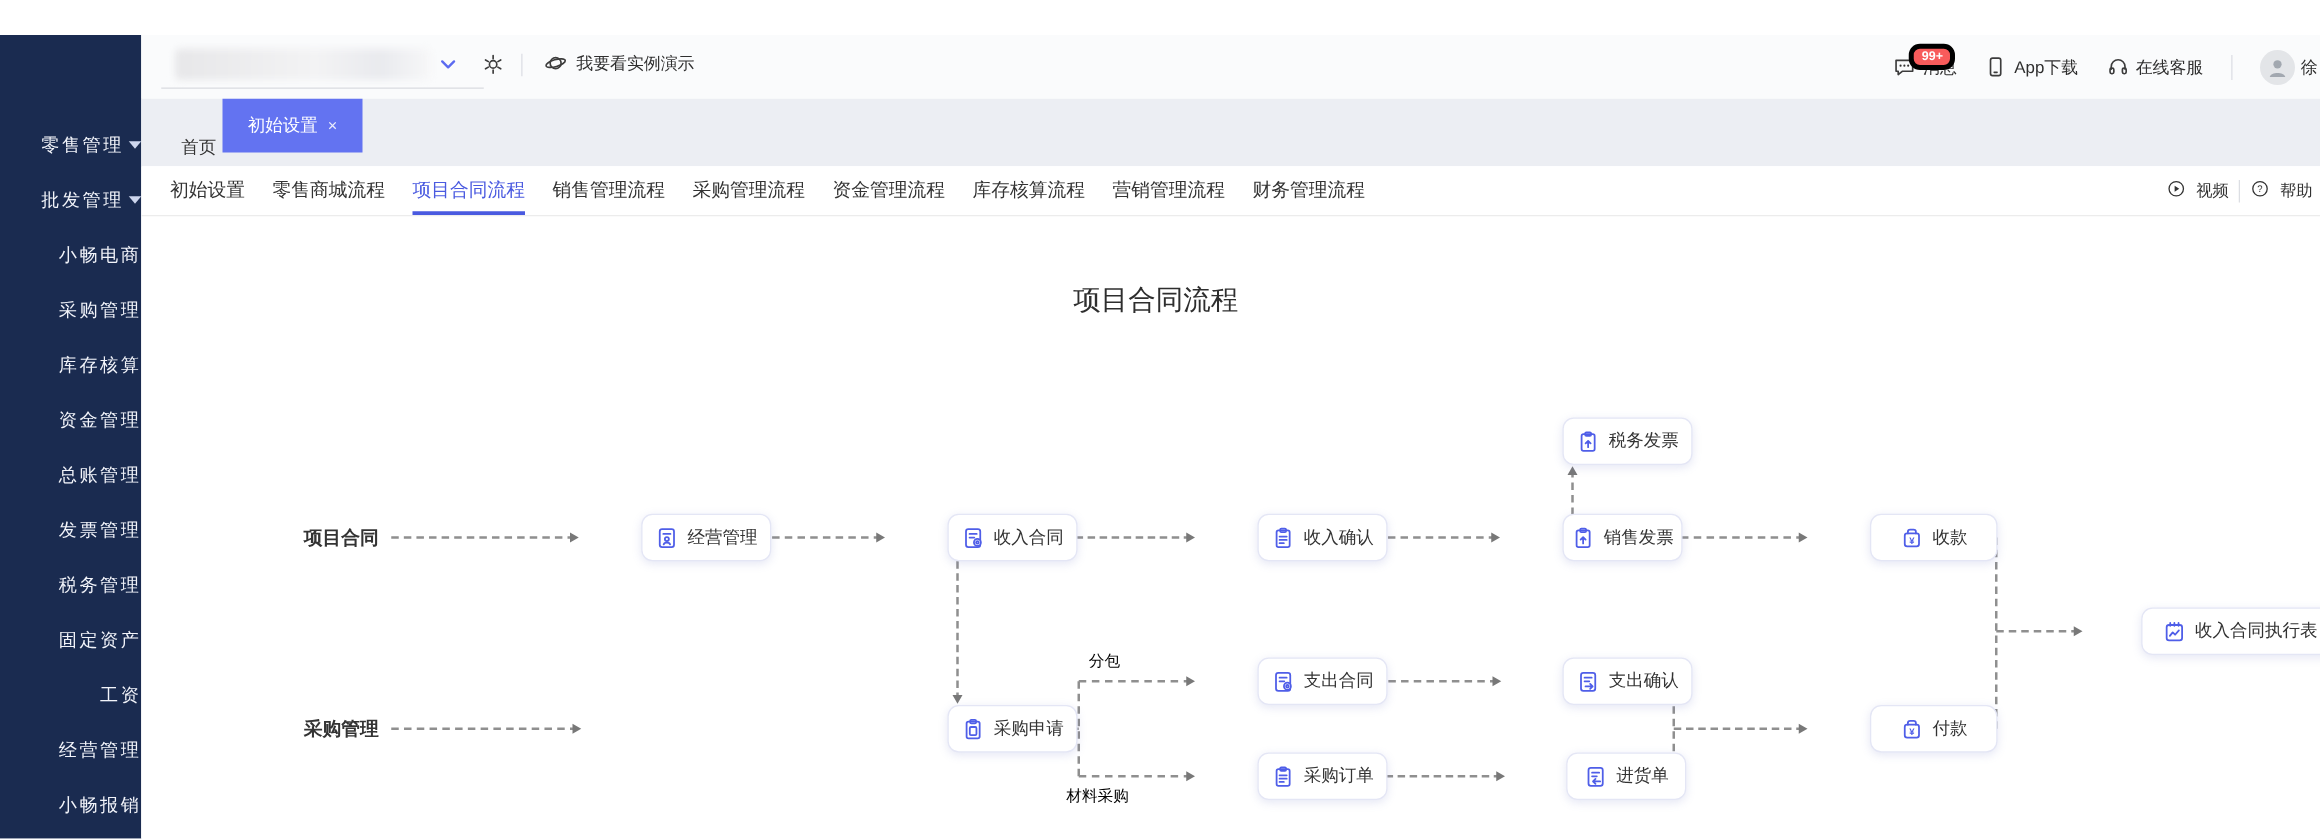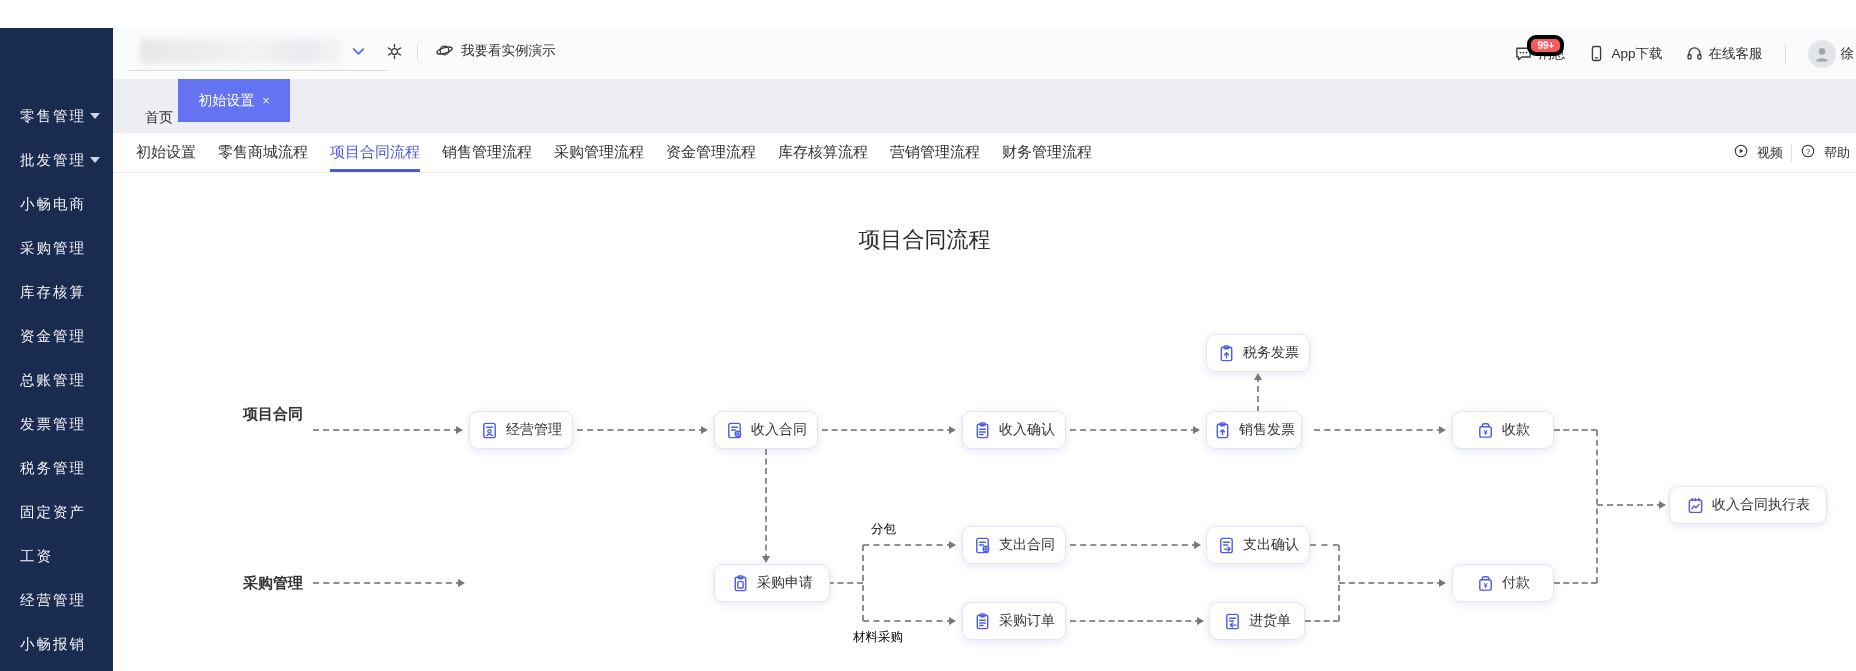--- a/index.html
+++ b/index.html
@@ -8,21 +8,21 @@
   .stage { position:relative; width:1856px; height:671px; overflow:hidden; background:#fff; }
 
   
   .sidebar { position:absolute; left:0; top:28px; width:113px; bottom:0; background:#1a2b50; color:#fff; }
   .logo-block { position:relative; height:66px; }
   .logo-mark { position:absolute; left:10px; top:5px; width:26px; height:26px; }
   .logo-mark svg { width:26px; height:26px; stroke:#fff; fill:none; stroke-width:1.8; }
   .brand-name { position:absolute; left:39px; top:13px; font-size:11.5px; font-weight:bold; color:#fff; white-space:nowrap; letter-spacing:.5px; }
   .edition { position:absolute; left:9px; top:27px; font-size:11px; color:#e8ecf5; }
   .menu { position:absolute; top:66px; left:0; right:0; }
-  .menu-item { height:44px; display:flex; align-items:center; padding-left:20px; font-size:14.5px; letter-spacing:2px; color:#f2f4fa; cursor:pointer; white-space:nowrap; }
+  .menu-item { height:44px; display:flex; align-items:center; padding-left:20px; font-size:14.5px; letter-spacing:2px; color:#f2f4fa; cursor:pointer; white-space:nowrap;justify-content:flex-end; }
   .caret { width:0; height:0; border-left:5px solid transparent; border-right:5px solid transparent; border-top:6px solid #cdd6ee; margin-left:4px; }
 
   
   .topbar { position:absolute; left:113px; top:28px; right:0; height:51px; background:#fafbfc; }
   .blurbox { position:absolute; left:27px; top:11px; width:205px; height:25px; border-radius:4px;
              background:linear-gradient(90deg,#e7e7e9 0%,#f3f3f4 55%,#e9eaee 80%,#f7f7f8 100%); filter:blur(3px); }
   .org-underline { position:absolute; left:16px; top:42px; width:258px; border-bottom:1px solid #d9dbe0; }
   .hicon { display:inline-flex; align-items:center; justify-content:center; }
   .hicon svg { width:19px; height:19px; stroke:#3c3c3c; fill:none; stroke-width:1.4; stroke-linecap:round; stroke-linejoin:round; }
   .chev { position:absolute; left:236px; top:14px; }
@@ -52,21 +52,21 @@
   .subtab.active { color:#4a5ae0; border-bottom-color:#4a5ae0; }
   .subtab-right { margin-left:auto; display:flex; align-items:center; gap:8px; font-size:13px; color:#333; padding-right:6px; }
   .sicon svg { width:16px; height:16px; stroke:#333; fill:none; stroke-width:1.3; }
   .fdark { fill:#333; stroke:none; }
 
   
   .flow-title { position:absolute; left:0; right:120px; top:92px; text-align:center; font-size:22px; font-weight:500; color:#2e2e2e; }
   .lane-label { position:absolute; font-size:15px; font-weight:bold; color:#333; white-space:nowrap; }
   .node { position:absolute; height:38px; background:#fff; border:1px solid #e4e6f5; border-radius:9px;
           box-shadow:0 2px 8px rgba(120,130,200,.20); display:flex; align-items:center; justify-content:center; gap:7px;
-          font-size:14px; color:#333; white-space:nowrap; cursor:pointer; z-index:2; }
+          font-size:14px; color:#333; white-space:nowrap; cursor:pointer; z-index:2;margin-left:44px; }
   .nicon { display:inline-flex; }
   .nicon svg { width:19px; height:19px; stroke:#4f5ee8; fill:none; stroke-width:1.5; stroke-linecap:round; stroke-linejoin:round; }
   .facc { fill:#4f5ee8; stroke:none; font-weight:bold; }
   .fwhite { fill:#fff; }
   .eh { position:absolute; height:0; border-top:2px dashed #8f8f8f; z-index:1; }
   .ev { position:absolute; width:0; border-left:2px dashed #8f8f8f; z-index:1; }
   .ah::after { content:""; position:absolute; right:-3px; top:-5px; border-left:7px solid #787878; border-top:4px solid transparent; border-bottom:4px solid transparent; }
   .au::before { content:""; position:absolute; top:-3px; left:-5px; border-bottom:7px solid #787878; border-left:4px solid transparent; border-right:4px solid transparent; }
   .ad::after { content:""; position:absolute; bottom:-3px; left:-5px; border-top:7px solid #787878; border-left:4px solid transparent; border-right:4px solid transparent; }
   .branch-label { position:absolute; font-size:12.5px; color:#000000; white-space:nowrap; }
@@ -241,21 +241,21 @@
         <span class="sicon"><svg viewBox="0 0 20 20">
               <circle cx="10" cy="10" r="7.2"></circle>
               <text class="fdark" x="10" y="13.2" font-size="9.5" text-anchor="middle">?</text>
             </svg></span>
         <span>帮助</span>
       </div>
     </div>
 
     <div class="flow-title">项目合同流程</div>
 
-    <div class="lane-label" style="left:130px; top:272px;">项目合同</div>
+    <div class="lane-label" style="left:130px; top:288px;">项目合同</div>
     <div class="lane-label" style="left:130px; top:441px;">采购管理</div>
 
     <div class="eh ah" style="left:200px; top:296px; width:147px;"></div>
     <div class="eh ah" style="left:464px; top:296px; width:128px;"></div>
     <div class="eh ah" style="left:709px; top:296px; width:131px;"></div>
     <div class="eh ah" style="left:957px; top:296px; width:127px;"></div>
     <div class="eh ah" style="left:1201px; top:296px; width:129px;"></div>
 
     <div class="ev au" style="left:1144px; top:243px; height:36px;"></div>
 
@@ -345,21 +345,21 @@
     <div class="node" style="left:1556px; top:353px; width:158px;">
       <span class="nicon">
           <svg viewBox="0 0 20 20">
             <rect x="3.5" y="4.2" width="13" height="13" rx="2"></rect>
             <path d="M6.5 2.5v2.4M10 2.5v2.4M13.5 2.5v2.4"></path>
             <path d="M6.2 13.4l2.4-3 2 2 3.2-3.6"></path>
           </svg>
         </span>
         <span>收入合同执行表</span>
     </div>
-    <div class="node" style="left:601px; top:431px; width:116px;">
+    <div class="node" style="left:601px; top:431px; width:104px;">
       <span class="nicon">
           <svg viewBox="0 0 20 20">
             <rect x="4.5" y="3.5" width="11" height="14" rx="1.6"></rect>
             <rect x="7.5" y="2" width="5" height="3" rx="1"></rect>
             <rect x="7.2" y="8" width="5.6" height="6.8" rx="1"></rect>
           </svg>
         </span>
         <span>采购申请</span>
     </div>
     <div class="node" style="left:849px; top:393px; width:104px;align-items:center;">

